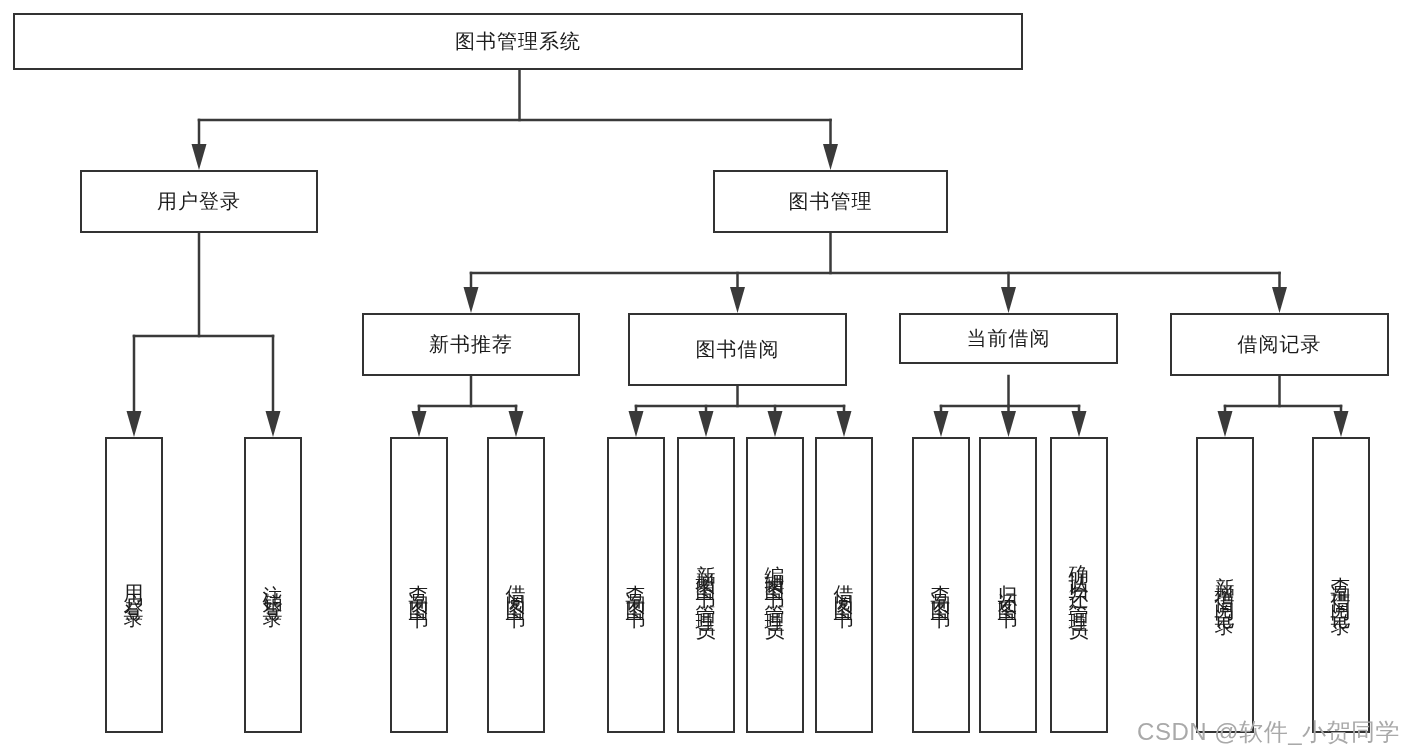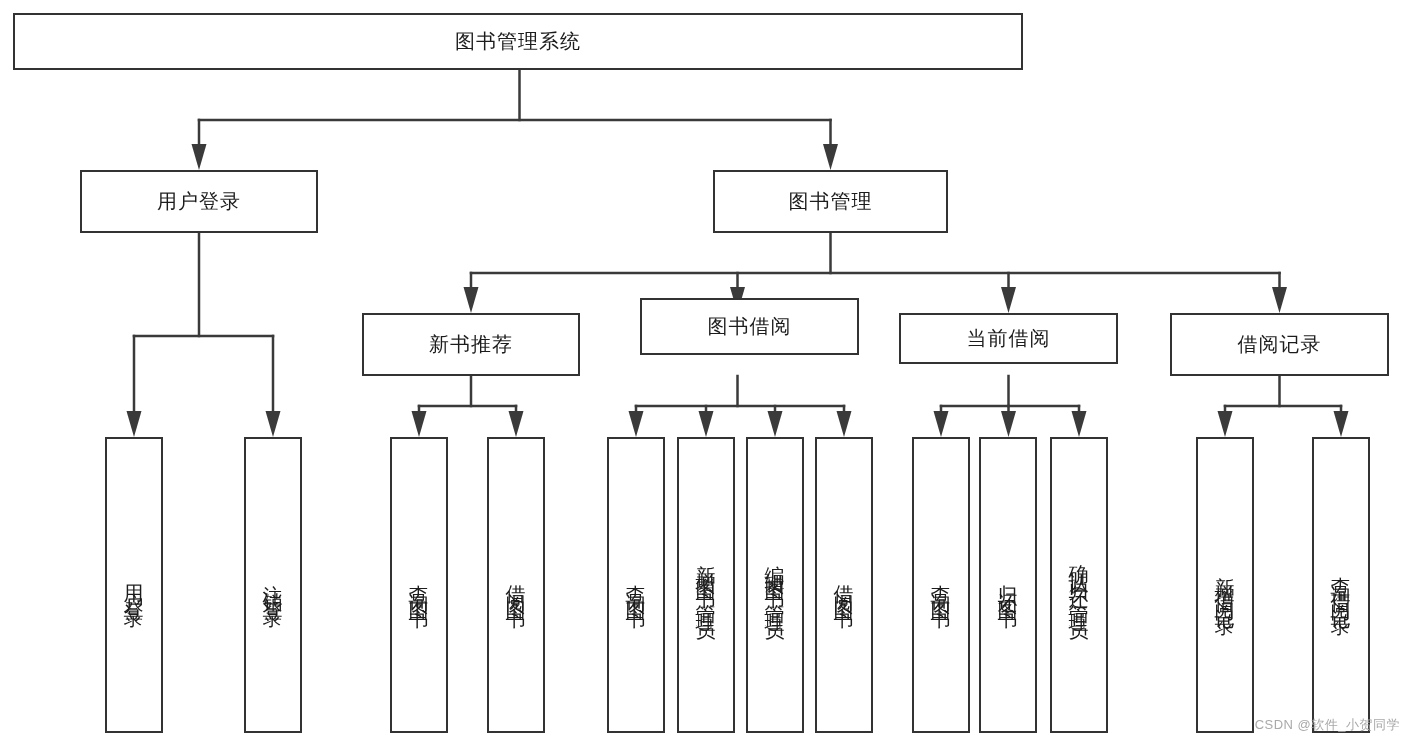--- a/index.html
+++ b/index.html
@@ -49,21 +49,21 @@
     white-space: nowrap;
     font-size: 20px;
     letter-spacing: 8px;
     line-height: 1;
     color: var(--text);
   }
   .watermark {
     position: absolute;
     right: 5px;
     top: 716px;
-    font-size: 13px;
+    font-size: 24px;
     color: var(--wm);
     letter-spacing: 0.5px;
     white-space: nowrap;
   }
 </style>
 </head>
 <body>
 
 <div class="canvas">
 
@@ -143,21 +143,21 @@
   <div class="node hbox" style="left:80px; top:170px; width:238px; height:63px;">
     <span>用户登录</span>
   </div>
   <div class="node hbox" style="left:362px; top:313px; width:218px; height:63px;">
     <span>新书推荐</span>
   </div>
 
   <div class="node hbox" style="left:713px; top:170px; width:235px; height:63px;">
     <span>图书管理</span>
   </div>
-  <div class="node hbox" style="left:628px; top:298px; width:219px; height:57px;margin-left:12px;">
+  <div class="node hbox" style="left:628px; top:313px; width:219px; height:73px;">
     <span>图书借阅</span>
   </div>
   <div class="node hbox" style="left:899px; top:313px; width:219px; height:51px;">
     <span>当前借阅</span>
   </div>
   <div class="node hbox" style="left:1170px; top:313px; width:219px; height:63px;">
     <span>借阅记录</span>
   </div>
 
   <div class="node vbox" style="left:105px;">

